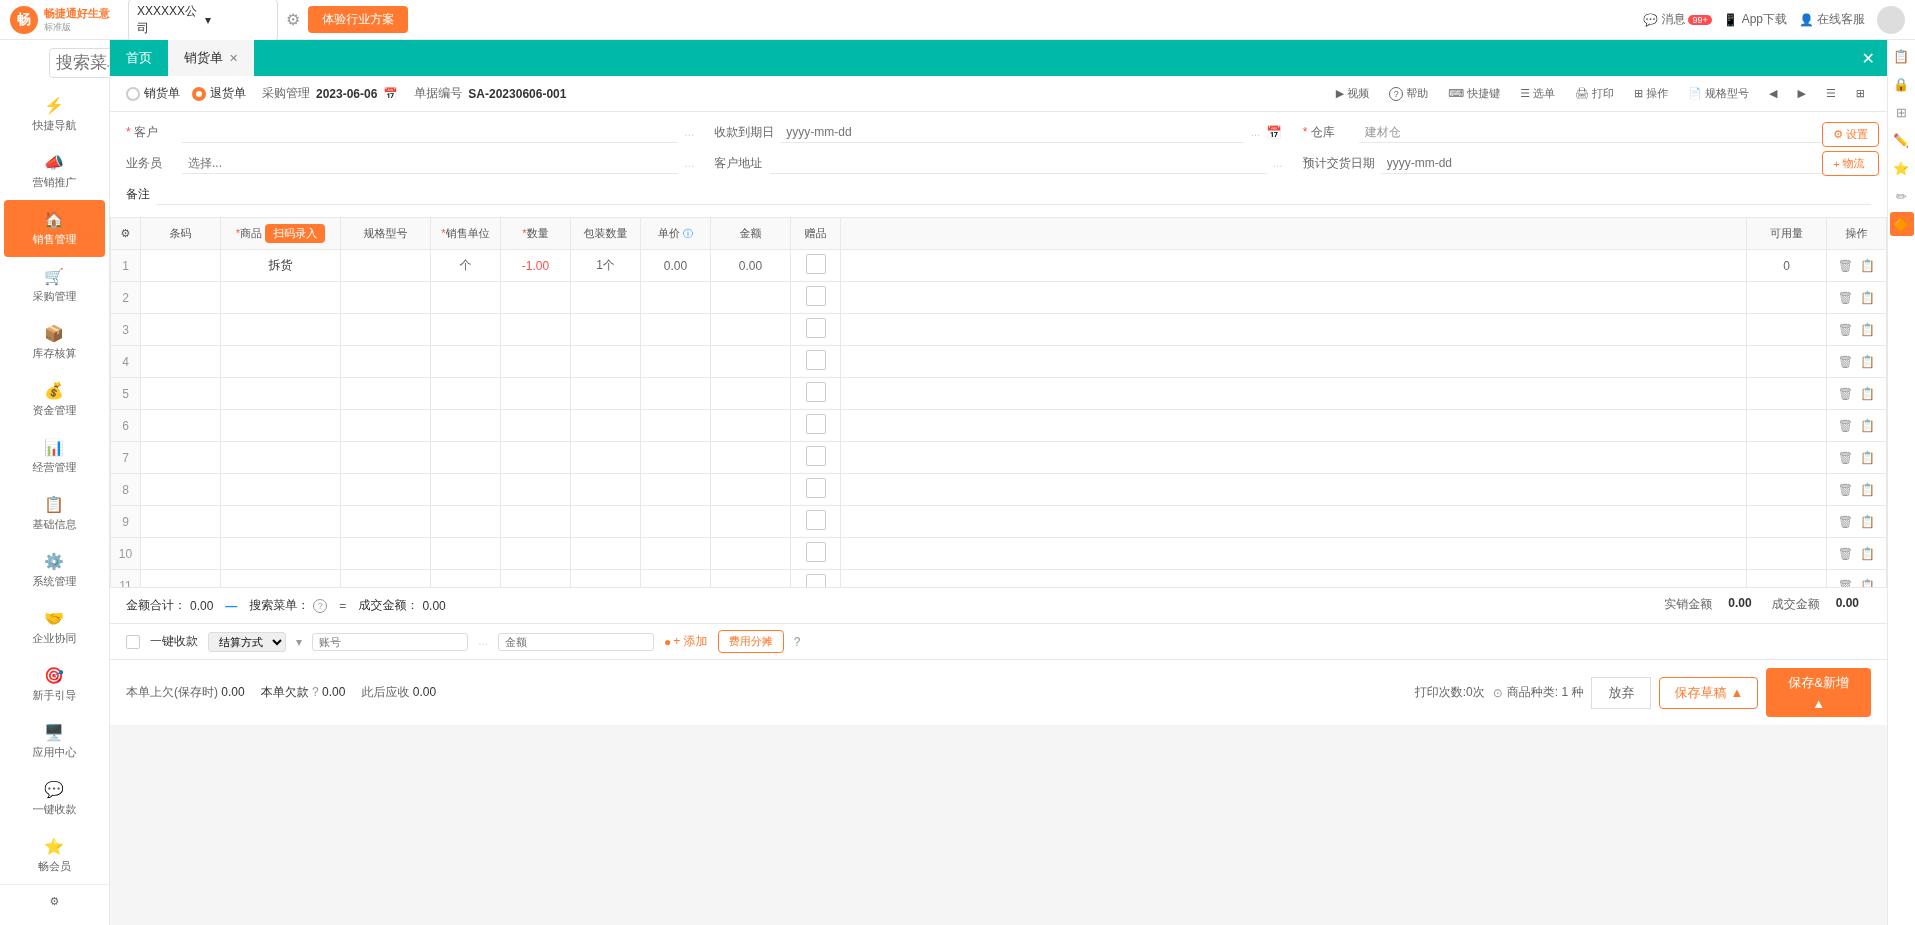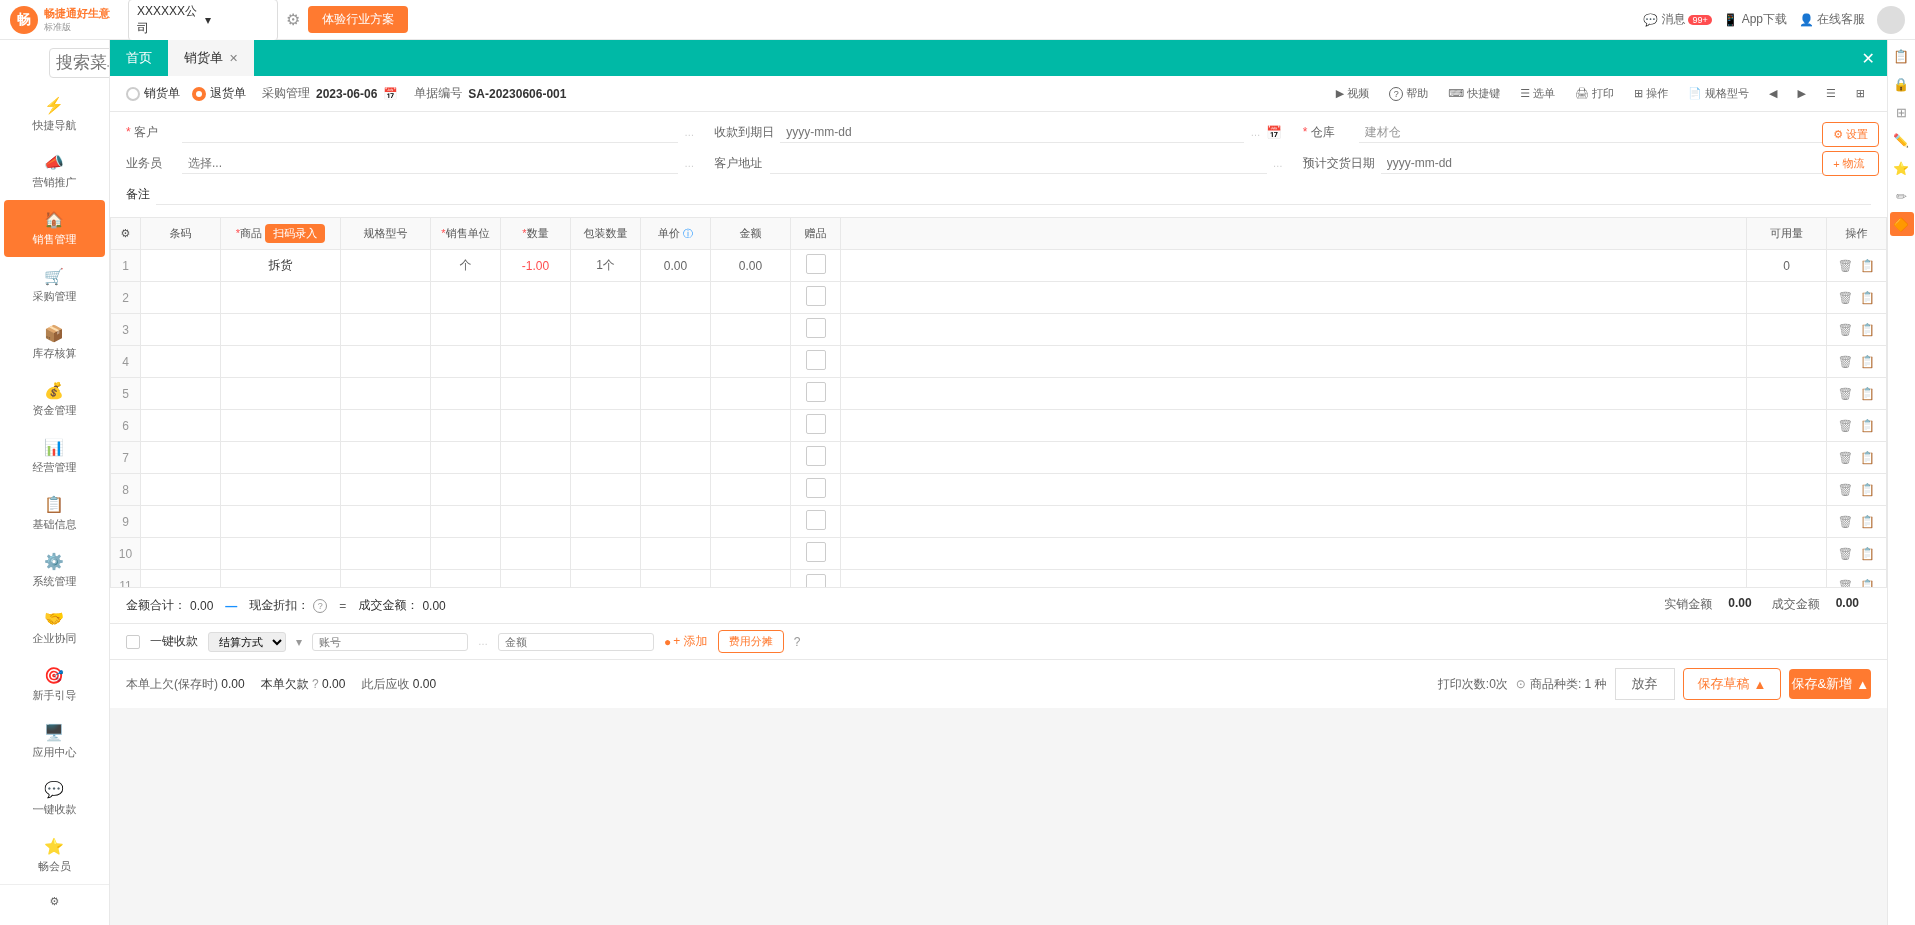--- a/index.html
+++ b/index.html
@@ -194,22 +194,22 @@
       border: 1px solid #ddd; background: #fff; color: #666;
       border-radius: 0; padding: 6px 16px; cursor: pointer; font-size: 13px;
     }
     .btn-save-draft {
       border: 1px solid #ff7a30; background: #fff; color: #ff7a30;
       border-radius: 4px; padding: 6px 14px; cursor: pointer; font-size: 13px;
       display: flex; align-items: center; gap: 4px;
     }
     .btn-save-new {
       background: #ff7a30; color: white; border: none;
-      border-radius: 4px; padding: 6px 2px; cursor: pointer; font-size: 13px;
-      display: flex; align-items: center; gap: 4px;
+      border-radius: 4px; padding: 6px 22px; cursor: pointer; font-size: 13px;
+      display: flex; align-items: center; gap: 4px; flex-direction: column;
     }
     .amount-row { display: flex; justify-content: space-between; gap: 16px; font-size: 12px; color: #666; margin-bottom: 2px; }
     .amount-val { color: #333; font-weight: bold; }
 
     
     .right-panel {
       width: 28px;
       background: #fff;
       border-left: 1px solid #e8e8e8;
       display: flex; flex-direction: column;
@@ -690,21 +690,21 @@
           </div>
         </div>
 
         <div class="calc-bar">
           <div class="calc-item">
             <span>金额合计：</span>
             <span>0.00</span>
           </div>
           <span class="minus-icon">—</span>
           <div class="calc-item">
-            <span>现金折扣：</span>
+            <span>搜索菜单：</span>
             <span style="color:#999;cursor:pointer;" class="icon-circle">?</span>
           </div>
           <span class="eq-icon">=</span>
           <div class="calc-item">
             <span>成交金额：</span>
             <span>0.00</span>
           </div>
 
           <div style="margin-left:auto;display:flex;gap:20px;padding:0 12px;">
             <div class="amount-row">

